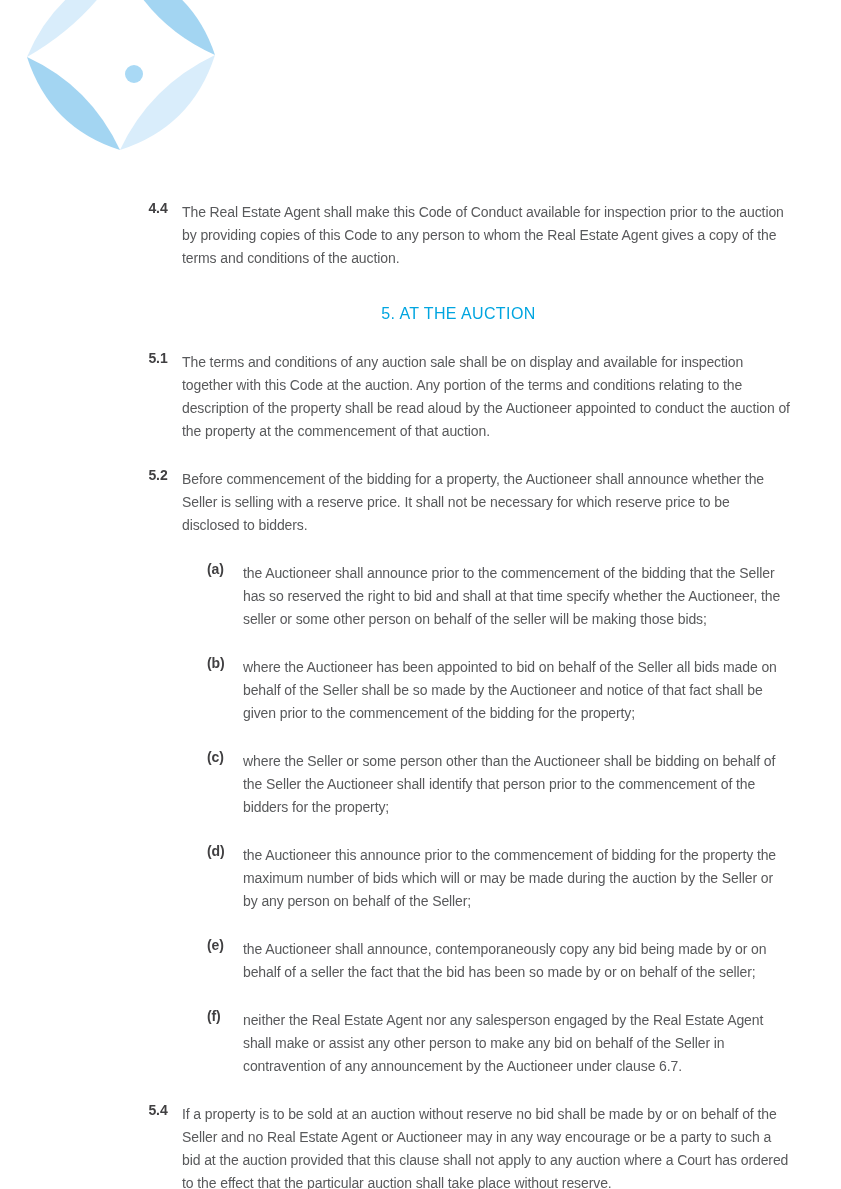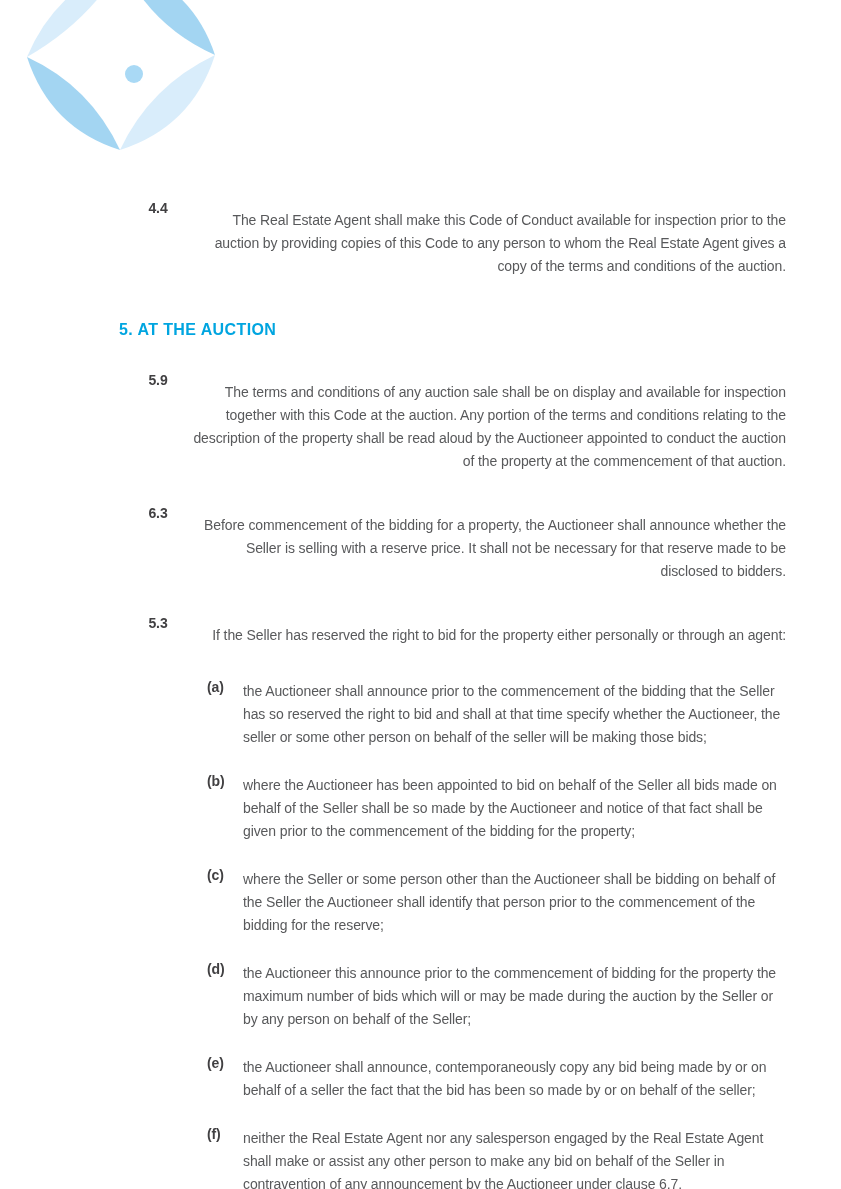--- a/index.html
+++ b/index.html
@@ -38,30 +38,30 @@
   }
   .clause-num {
     width: 40px;
     flex: none;
     font-weight: 700;
     color: #414042;
     text-align: center;
   }
   .clause-text {
     width: 608px;
-    margin: 12px;
-    text-align: right;
+    margin: 4px;
   }
   .section-heading {
-    margin: 31px 0 30px -19px;
+    margin: 31px 0 24px -19px;
     color: #00a5e0;
     font-size: 16px;
     line-height: 18px;
-    font-weight: 700;
+    font-weight: 400;
     letter-spacing: 0.4px;
+    text-align: center;
   }
   .subclause {
     display: flex;
     margin: 0 0 17px 69px;
   }
   .sub-label {
     width: 32px;
     flex: none;
     font-weight: 700;
     color: #414042;
@@ -93,47 +93,43 @@
 
     <div class="clause">
       <span class="clause-num">4.4</span>
       <p class="clause-text">The Real Estate Agent shall make this Code of Conduct available for inspection prior to the auction by providing copies of this Code to any person to whom the Real Estate Agent gives a copy of the terms and conditions of the auction.</p>
     </div>
 
 
     <h2 class="section-heading">5. AT THE AUCTION</h2>
 
     <div class="clause">
-      <span class="clause-num">5.9</span>
+      <span class="clause-num">5.1</span>
       <p class="clause-text">The terms and conditions of any auction sale shall be on display and available for inspection together with this Code at the auction. Any portion of the terms and conditions relating to the description of the property shall be read aloud by the Auctioneer appointed to conduct the auction of the property at the commencement of that auction.</p>
     </div>
 
     <div class="clause">
-      <span class="clause-num">6.3</span>
-      <p class="clause-text">Before commencement of the bidding for a property, the Auctioneer shall announce whether the Seller is selling with a reserve price.  It shall not be necessary for that reserve made to be disclosed to bidders.</p>
+      <span class="clause-num">5.2</span>
+      <p class="clause-text">Before commencement of the bidding for a property, the Auctioneer shall announce whether the Seller is selling with a reserve price.  It shall not be necessary for which reserve price to be disclosed to bidders.</p>
     </div>
 
-    <div class="clause">
-      <span class="clause-num">5.3</span>
-      <p class="clause-text">If the Seller has reserved the right to bid for the property either personally or through an agent:</p>
-    </div>
 
     <div class="subclause">
       <span class="sub-label">(a)</span>
       <p class="sub-text">the Auctioneer shall announce prior to the commencement of the bidding that the Seller has so reserved the right to bid and shall at that time specify whether the Auctioneer, the seller or some other person on behalf of the seller will be making those bids;</p>
     </div>
 
     <div class="subclause">
       <span class="sub-label">(b)</span>
       <p class="sub-text">where the Auctioneer has been appointed to bid on behalf of the Seller all bids made on behalf of the Seller shall be so made by the Auctioneer and notice of that fact shall be given prior to the commencement of the bidding for the property;</p>
     </div>
 
     <div class="subclause">
       <span class="sub-label">(c)</span>
-      <p class="sub-text">where the Seller or some person other than the Auctioneer shall be bidding on behalf of the Seller the Auctioneer shall identify that person prior to the commencement of the bidding for the reserve;</p>
+      <p class="sub-text">where the Seller or some person other than the Auctioneer shall be bidding on behalf of the Seller the Auctioneer shall identify that person prior to the commencement of the bidders for the property;</p>
     </div>
 
     <div class="subclause">
       <span class="sub-label">(d)</span>
       <p class="sub-text">the Auctioneer this announce prior to the commencement of bidding for the property the maximum number of bids which will or may be made during the auction by the Seller or by any person on behalf of the Seller;</p>
     </div>
 
     <div class="subclause">
       <span class="sub-label">(e)</span>
       <p class="sub-text">the Auctioneer shall announce, contemporaneously copy any bid being made by or on behalf of a seller the fact that the bid has been so made by or on behalf of the seller;</p>

